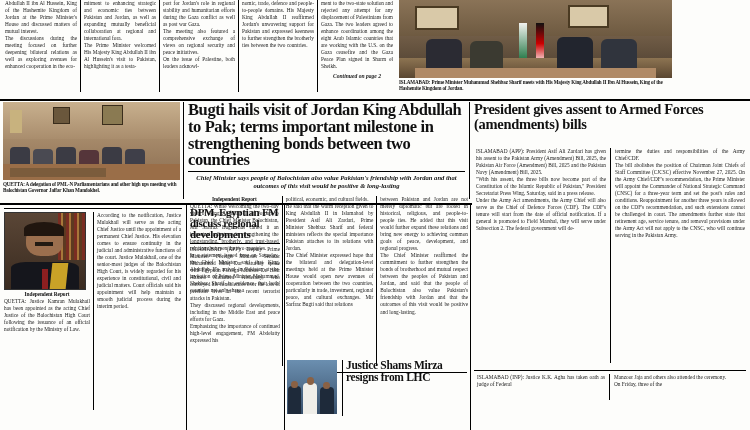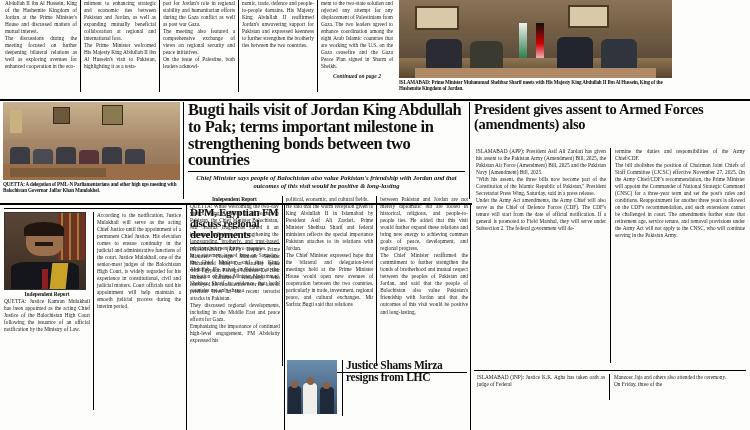--- a/index.html
+++ b/index.html
@@ -156,21 +156,21 @@
 
     <div style="width:285px; padding:0 4px;">
       <div class="hdr" style="font-size:16.5px; letter-spacing:-0.4px;">Bugti hails visit of Jordan King Abdullah to Pak; terms important milestone in strengthening bonds between two countries</div>
       <div class="rule" style="margin:2px 0 2px;"></div>
       <div class="kicker" style="font-size:6.6px;">Chief Minister says people of Balochistan also value Pakistan's friendship with Jordan and that outcomes of this visit would be positive &amp; long-lasting</div>
     </div>
 
     <div class="vrule" style="height:97px;"></div>
 
     <div style="width:278px; padding:0 4px;">
-      <div class="hdr" style="font-size:14.5px; letter-spacing:-0.3px;">President gives assent to Armed Forces (amendments) also</div>
+      <div class="hdr" style="font-size:14.5px; letter-spacing:-0.3px;">President gives assent to Armed Forces (amendments) bills</div>
     </div>
   </div>
 
   <div style="position:absolute; left:472px; top:148px; width:278px; display:flex; gap:4px; padding:0 4px;">
     <div class="col" style="width:130px; white-space:pre-line;">ISLAMABAD (APP): President Asif Ali Zardari has given his assent to the Pakistan Army (Amendment) Bill, 2025, the Pakistan Air Force (Amendment) Bill, 2025 and the Pakistan Navy (Amendment) Bill, 2025.
 "With his assent, the three bills now become part of the Constitution of the Islamic Republic of Pakistan," President Secretariat Press Wing, Saturday, said in a press release.
 Under the Army Act amendments, the Army Chief will also serve as the Chief of Defence Forces (CDF). The CDF's tenure will start from the date of official notification. If a general is promoted to Field Marshal, they will serve under Subsection 2. The federal government will de-</div>
     <div class="vrule" style="height:215px;"></div>
     <div class="col" style="width:130px; white-space:pre-line;">termine the duties and responsibilities of the Army Chief/CDF.
 The bill abolishes the position of Chairman Joint Chiefs of Staff Committee (CJCSC) effective November 27, 2025. On the Army Chief/CDF's recommendation, the Prime Minister will appoint the Commander of National Strategic Command (CNSC) for a three-year term and set the post's rules and conditions. Reappointment for another three years is allowed on the CDF's recommendation, and such extensions cannot be challenged in court. The amendments further state that retirement age, service tenure, and removal provisions under the Army Act will not apply to the CNSC, who will continue serving in the Pakistan Army.</div>

